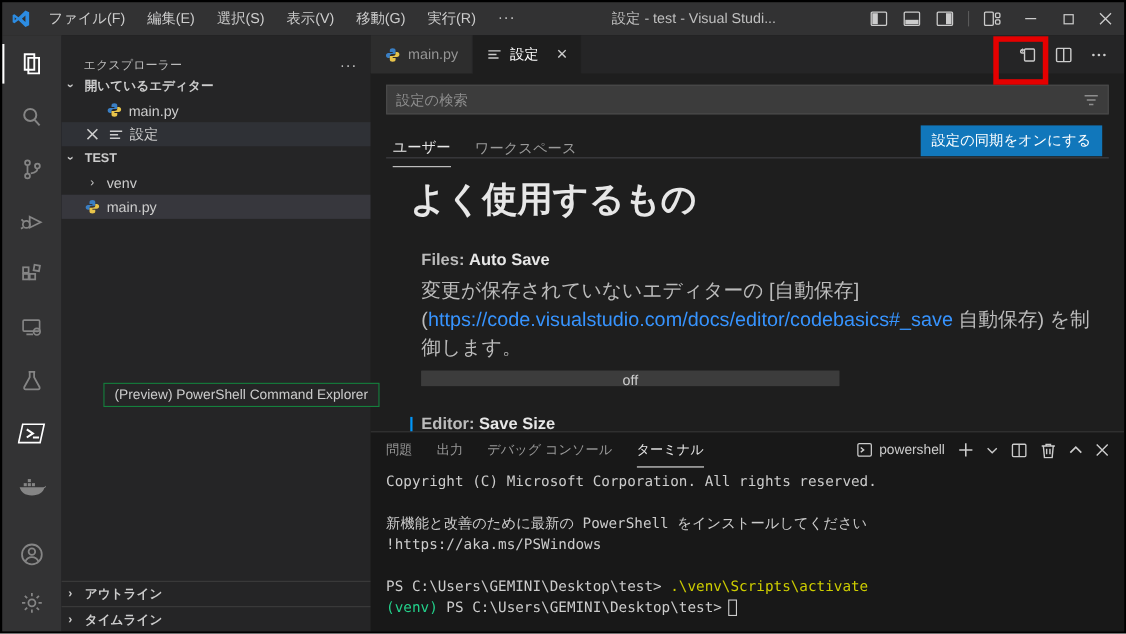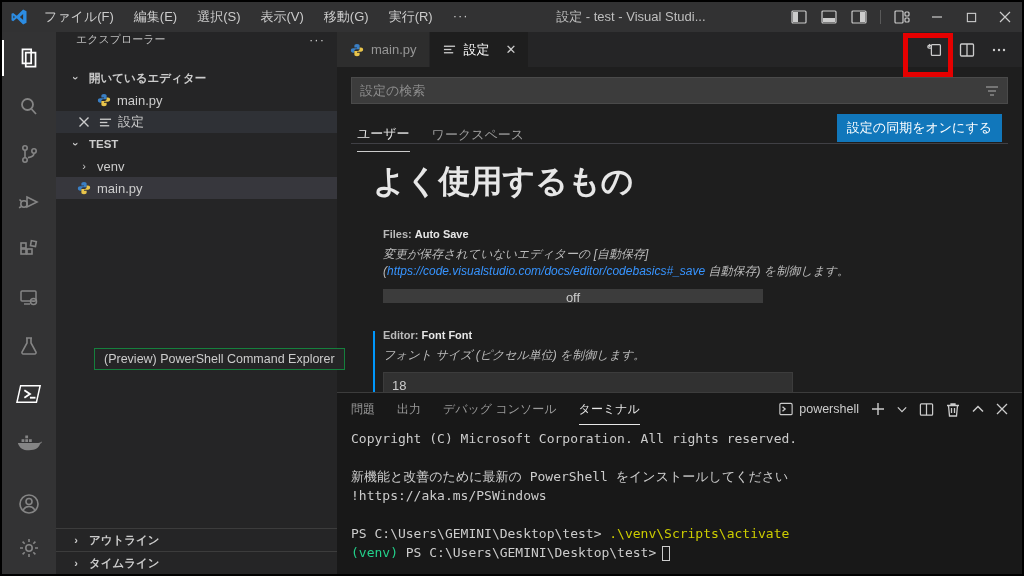--- a/index.html
+++ b/index.html
@@ -26,23 +26,23 @@
   .activitybar { width:54px; background:#333334; display:flex; flex-direction:column; align-items:center; flex:0 0 auto; padding-top:2px; }
   .ab-icon { width:54px; height:48px; display:flex; align-items:center; justify-content:center; color:#858585; position:relative; }
   .ab-icon.active { color:#ffffff; }
   .ab-icon.active::before { content:""; position:absolute; left:0; top:6px; bottom:6px; width:2px; background:#ffffff; }
   .ab-icon.hovered { color:#ffffff; }
   .ab-bottom { margin-top:auto; display:flex; flex-direction:column; align-items:center; padding-bottom:4px; }
   .ab-bottom .ab-icon { height:44px; }
 
   
   .sidebar { width:281px; background:#252526; color:#cccccc; display:flex; flex-direction:column; font-size:13px; flex:0 0 auto; }
-  .sb-header { height:35px; display:flex; align-items:flex-start; justify-content:space-between; padding:0 12px 0 20px; color:#bbbbbb; font-size:11px; }
+  .sb-header { height:35px; display:flex; align-items:flex-end; justify-content:space-between; padding:0 12px 0 20px; color:#bbbbbb; font-size:11px; }
   .sb-header .more { letter-spacing:1px; color:#cccccc; font-size:13px; }
-  .tree-row { height:22px; display:flex; align-items:center; gap:5px; padding-left:12px; white-space:nowrap; }
+  .tree-row { height:22px; display:flex; align-items:center; gap:5px; padding-left:0; white-space:nowrap; }
   .tree-row.bold { font-weight:bold; font-size:11.5px; }
   .tree-row.sel { background:#2f3136; }
   .tree-row.sel-strong { background:#37373d; }
   .twisty { width:16px; text-align:center; color:#cccccc; font-size:11px; flex:0 0 auto; }
   .twisty.open { display:inline-block; transform:rotate(90deg); }
   .indent-1 { padding-left:20px; } .indent-2 { padding-left:40px; }
   .row-icon { width:16px; height:16px; display:flex; align-items:center; justify-content:center; flex:0 0 auto; }
   .sb-bottomsec { margin-top:auto; }
   .sb-bottomsec .tree-row { border-top:1px solid #3c3c3c; font-weight:bold; font-size:11.5px; height:23px; }
 
@@ -65,24 +65,24 @@
   .search-box input::placeholder { color:#8e8e8e; }
   .filter-icon { margin-right:8px; }
   .settings-tabs { display:flex; align-items:center; margin-top:8px; height:32px; border-bottom:1px solid #404045; padding:0 6px; }
   .stab { margin-right:22px; padding:6px 0 8px 0; font-size:13px; color:#9a9a9a;margin-top:16px; }
   .stab.active { color:#e7e7e7; border-bottom:1px solid #cccccc; }
   .sync-btn { margin-left:auto; background:#1177bb; color:#ffffff; font-size:13px; padding:5px 10px; border:none; font-family:inherit; }
   .settings-body { padding:16px 10px 0 22px; }
   .settings-h1 { color:#e7e7e7; font-size:32px; font-weight:bold; margin-bottom:24px; }
   .setting-item { position:relative; padding-left:10px; margin-bottom:26px; }
   .setting-item.modified::before { content:""; position:absolute; left:0; top:2px; bottom:2px; width:2px; background:#0097fb; }
-  .setting-label { font-size:11px; margin-bottom:6px; color:#cccccc; }
+  .setting-label { font-size:15px; margin-bottom:6px; color:#cccccc; }
   .setting-label .cat { font-weight:bold; color:#bbbbbb; }
   .setting-label .name { font-weight:bold; color:#e7e7e7; }
-  .setting-desc { font-size:12px; color:#bbbbbb; line-height:1.45; margin-bottom:8px;font-style:italic; }
+  .setting-desc { font-size:18px; color:#bbbbbb; line-height:1.45; margin-bottom:8px; }
   .setting-desc a { color:#3794ff; text-decoration:none; }
   .select-box { width:380px; height:14px; background:#3c3c3c; border:1px solid #3c3c3c; color:#cccccc; font-size:13px; display:flex; align-items:center; padding:0 8px; justify-content:space-between;flex-direction:column; }
   .num-input { width:410px; height:26px; background:#313131; border:1px solid #3c3c3c; color:#cccccc; font-size:13px; padding:0 8px; font-family:inherit; }
 
   
   .panel { height:182px; border-top:1px solid #3c3c3c; background:#181818; display:flex; flex-direction:column; flex:0 0 auto; }
   .panel-tabs { height:32px; display:flex; align-items:center; padding:0 14px; flex:0 0 auto; }
   .ptab { font-size:12px; color:#9a9a9a; margin-right:22px; padding:7px 0 6px 0; text-transform:none; }
   .ptab.active { color:#e7e7e7; border-bottom:1px solid #e7e7e7; }
   .panel-actions { margin-left:auto; display:flex; align-items:center; gap:12px; color:#cccccc; }
@@ -393,21 +393,21 @@
               <span>off</span>
               <svg width="12" height="8" viewBox="0 0 12 8" fill="none" stroke="#cccccc" stroke-width="1.5">
                   <path d="M1 1.5l5 5 5-5"></path>
                 </svg>
             </div>
           </div>
 
           <div class="setting-item modified">
             <div class="setting-label">
               <span class="cat">Editor:</span>
-              <span class="name">Font Font</span>
+              <span class="name">Save Size</span>
             </div>
             <div class="setting-desc">
               <span>フォント サイズ (ピクセル単位) を制御します。</span>
             </div>
             <input class="num-input" value="18" style="">
           </div>
         </div>
       </div>
 
       <div class="panel">

